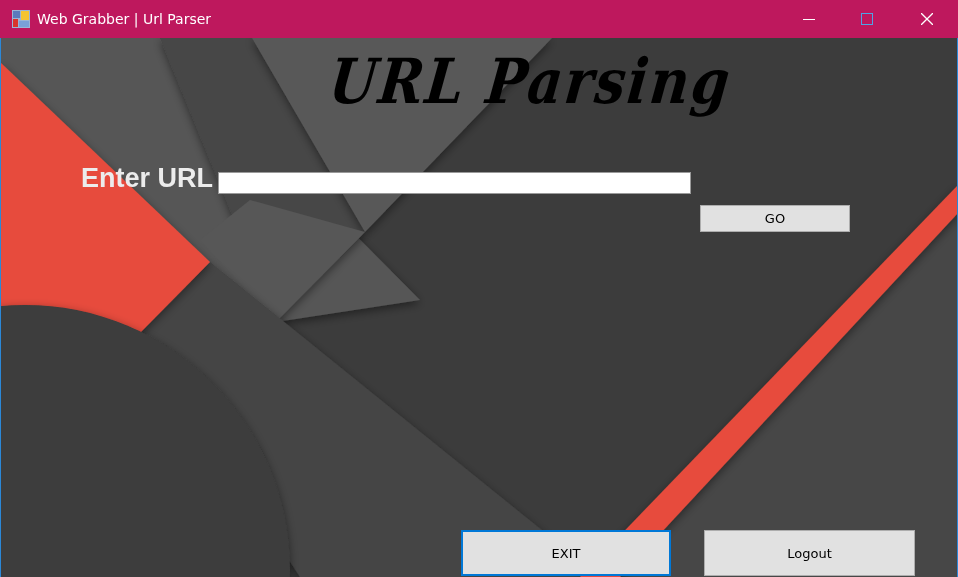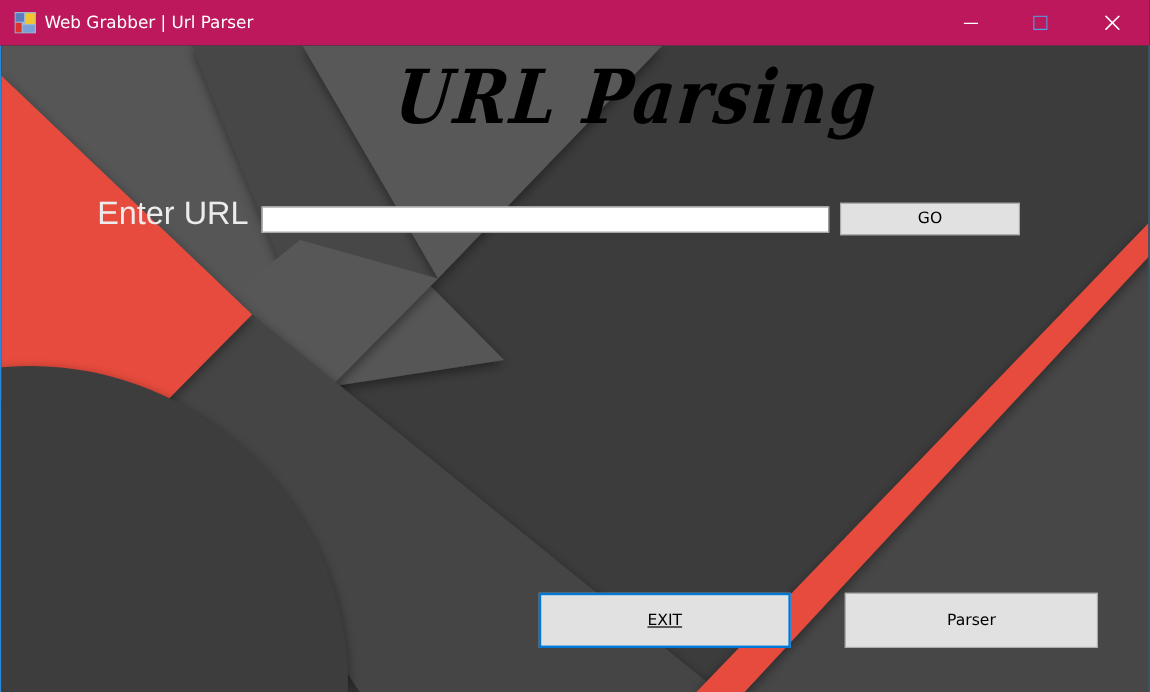--- a/index.html
+++ b/index.html
@@ -9,26 +9,26 @@
   .title-text { position:absolute; left:37px; top:10px; font-size:15px; line-height:18px; color:#fff; font-family:"DejaVu Sans", sans-serif; font-size:14px; }
   .win-btn { position:absolute; top:0; width:46px; height:38px; display:flex; align-items:center; justify-content:center; cursor:default; }
   .win-min { left:786px; }
   .win-max { left:844px; }
   .win-close { left:904px; }
   .client { position:absolute; left:1px; top:38px; width:956px; height:539px; overflow:hidden; background:#3c3c3c; }
   .frame-left { position:absolute; left:0; top:38px; width:1px; height:539px; background:#2b88d8; }
   .frame-right { position:absolute; right:0; top:38px; width:1px; height:539px; background:#2b88d8; }
   svg.bg { position:absolute; left:0; top:0; }
   .heading { position:absolute; left:333px; top:6px; font-family:"DejaVu Serif", serif; font-style:italic; font-weight:bold; font-size:54px; letter-spacing:2px; color:#000; transform:skewX(-6deg) scaleY(1.15); transform-origin:left top; white-space:nowrap; }
-  .enter-label { position:absolute; left:80px; top:125px; font-size:27px; color:#ececec; font-family:"Liberation Sans", sans-serif; }
+  .enter-label { position:absolute; left:80px; top:125px; font-size:27px; color:#ececec; font-family:"Liberation Sans", sans-serif;font-weight:bold; }
   .url-input { position:absolute; left:217px; top:134px; width:473px; height:22px; background:#fff; border:1px solid #9a9a9a; box-sizing:border-box; font-size:13px; padding:0 4px; outline:none; font-family:"Liberation Sans", sans-serif; }
-  .btn { position:absolute; background:#e1e1e1; border:1px solid #adadad; box-sizing:border-box; font-size:13px; color:#000; display:flex; align-items:center; justify-content:center; font-family:"DejaVu Sans", sans-serif; cursor:default; }
+  .btn { position:absolute; background:#e1e1e1; border:1px solid #adadad; box-sizing:border-box; font-size:13px; color:#000; display:flex; align-items:center; justify-content:center; font-family:"DejaVu Sans", sans-serif; cursor:default;margin-top:36px; }
   .btn-go { left:699px; top:131px; width:150px; height:27px; }
   .btn-main { left:61px; top:450px; width:211px; height:52px; }
-  .btn-exit { left:448px; top:456px; width:210px; height:46px; border:2px solid #0078d7;text-decoration:underline; }
+  .btn-exit { left:460px; top:456px; width:210px; height:46px; border:2px solid #0078d7; }
   .btn-logout { left:703px; top:456px; width:211px; height:46px; }
 </style>
 </head>
 <body>
 
 <div class="titlebar">
   <span class="app-icon">
     <svg width="18" height="18" viewBox="0 0 18 18">
       <rect x="0" y="0" width="18" height="18" fill="#9bb5d6"></rect>
       <rect x="1" y="1" width="7" height="7" fill="#5a7bbd"></rect>
@@ -88,14 +88,14 @@
     <polygon points="958,185 958,213 620,577 580,577" fill="#e74c3c" filter="url(#sh)"></polygon>
   </svg>
 
   <div class="heading">URL Parsing</div>
 
   <div class="enter-label">Enter URL</div>
   <input class="url-input" type="text" value="" style="">
   <div class="btn btn-go">GO</div>
 
   <div class="btn btn-exit">EXIT</div>
-  <div class="btn btn-logout">Parser</div>
+  <div class="btn btn-logout">Logout</div>
 </div>
 
 </body></html>

